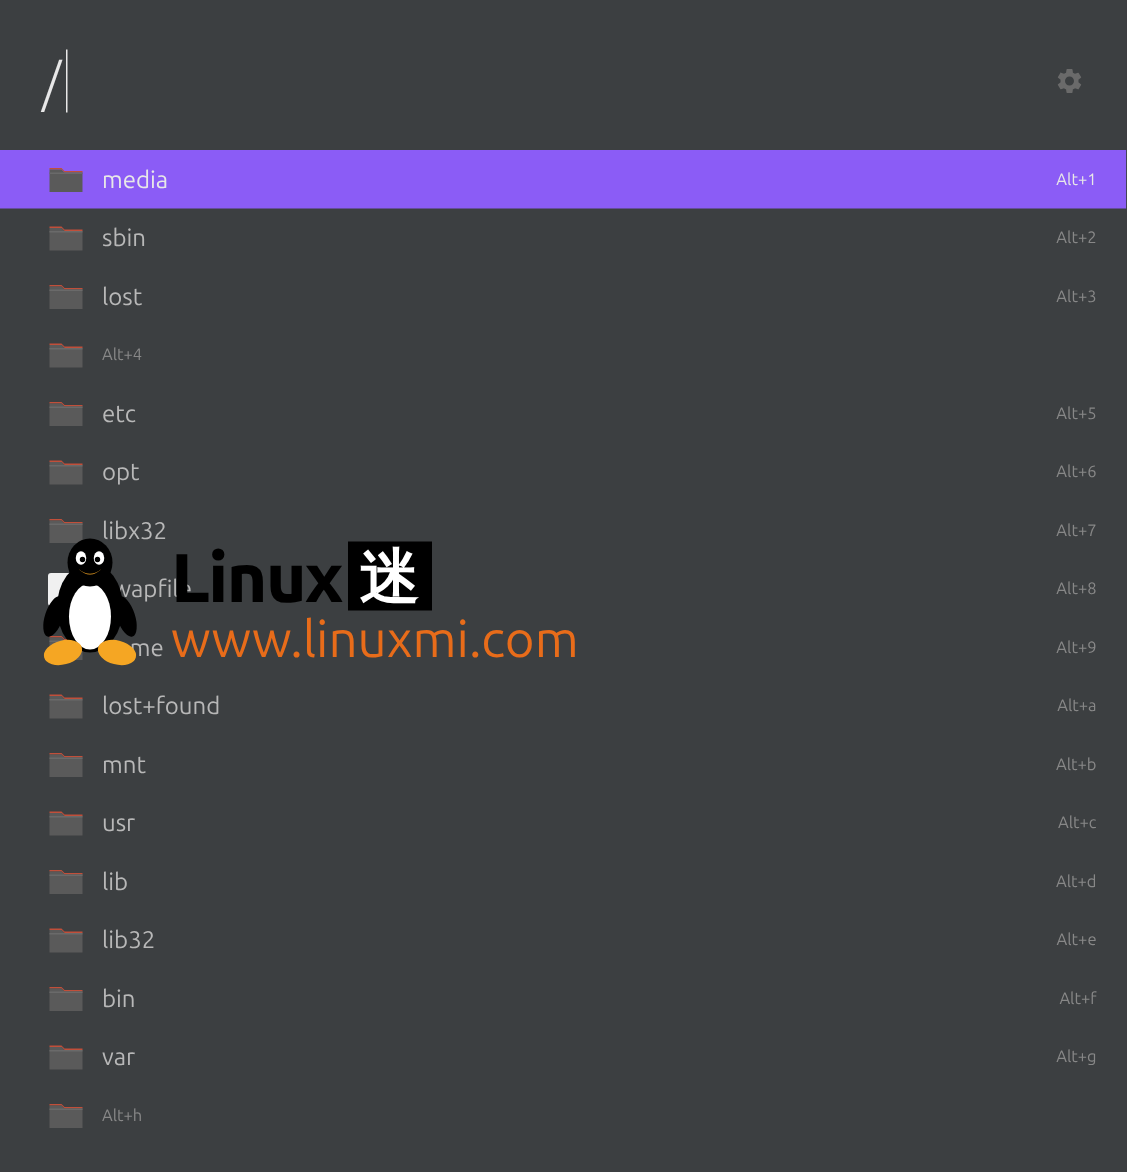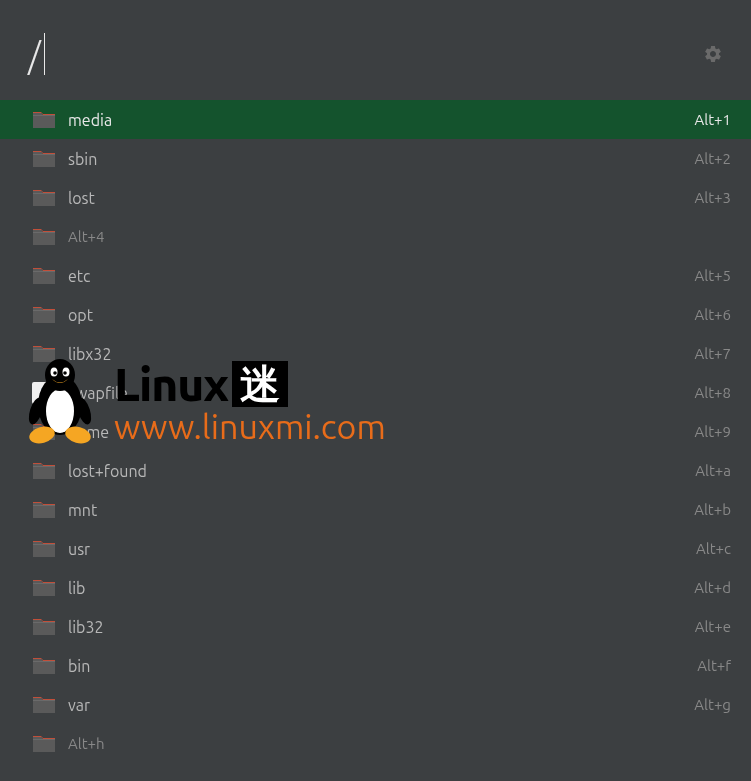--- a/index.html
+++ b/index.html
@@ -53,21 +53,21 @@
     }
     .list-item {
       display: flex;
       align-items: center;
       height: 39px;
       padding: 0 20px 0 32px;
       cursor: pointer;
       color: #b8b8b8;
     }
     .list-item.selected {
-      background: #14532d;
+      background: #8b5cf6;
       color: #e8e8e8;
     }
     .folder-icon {
       width: 24px;
       height: 20px;
       margin-right: 12px;
       flex-shrink: 0;
       position: relative;
     }
     .folder-icon svg {
@@ -90,21 +90,21 @@
       content: "?";
       color: #3a7db8;
       font-size: 14px;
       font-weight: bold;
     }
     .item-label {
       flex: 1;
       font-size: 16px;
     }
     .item-shortcut {
-      font-size: 15px;
+      font-size: 11px;
       color: #888;
     }
     .list-item.selected .item-shortcut {
       color: #e8e8e8;
     }
     
     .watermark {
       position: absolute;
       left: 20px;
       top: 353px;

